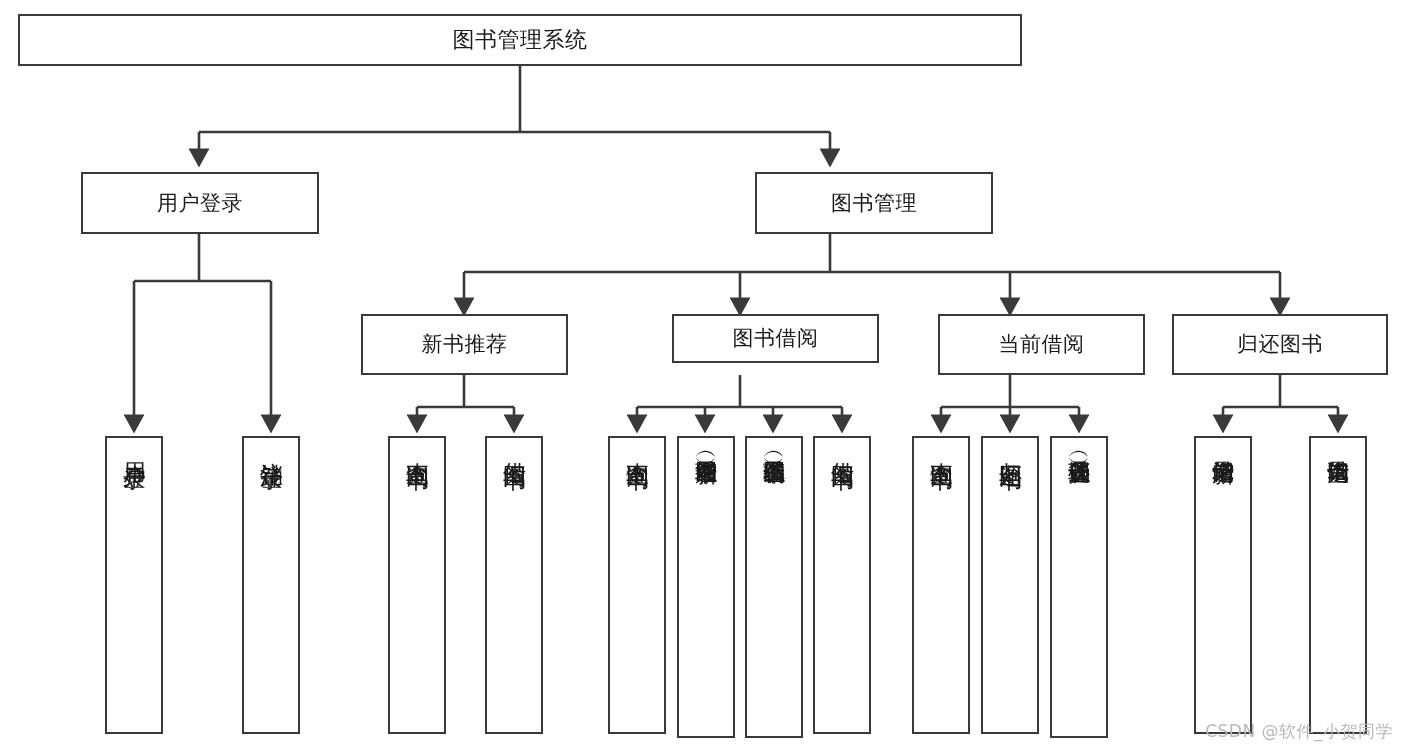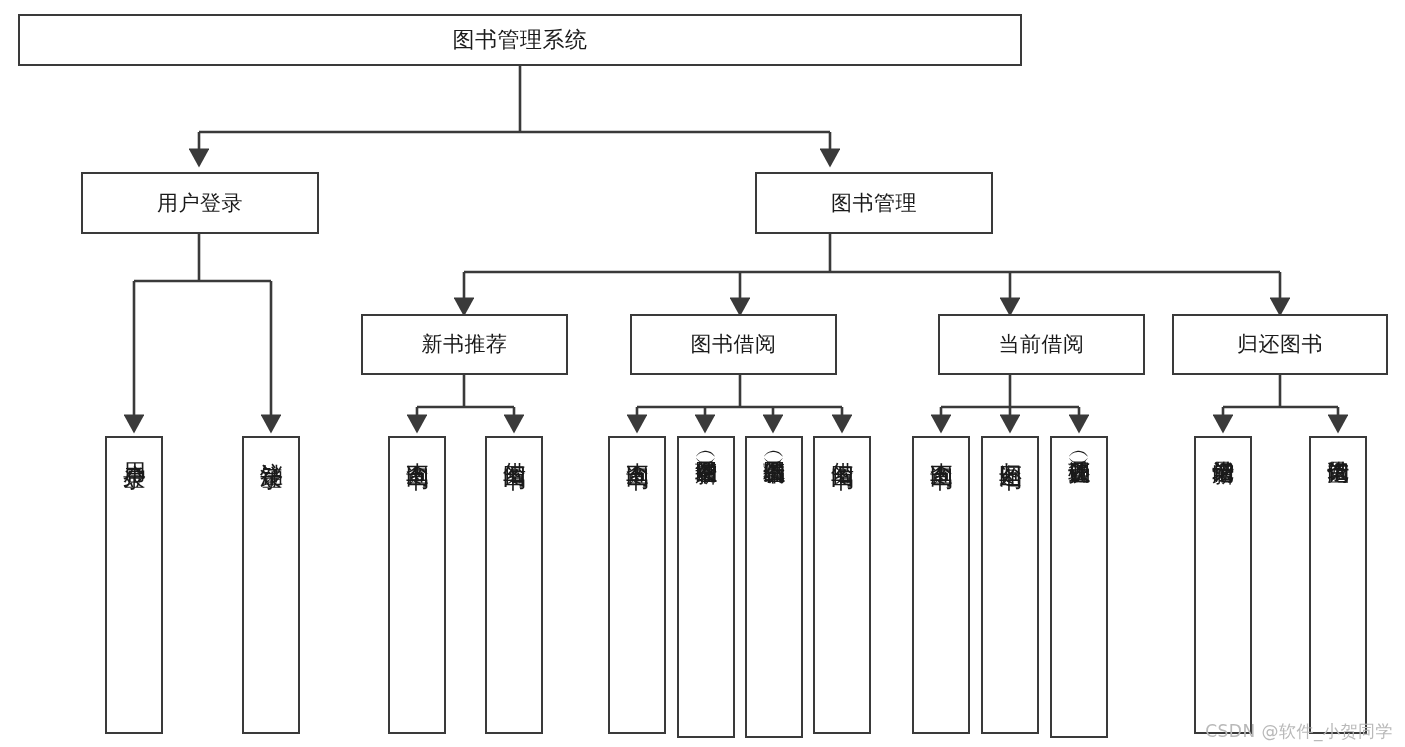--- a/index.html
+++ b/index.html
@@ -141,21 +141,21 @@
   </div>
 
   <div class="node horiz" style="left:711px; top:172px; width:238px; height:62px;margin-left:44px;">
     <span class="lbl">图书管理</span>
   </div>
 
   <div class="node horiz" style="left:361px; top:314px; width:207px; height:61px;">
     <span class="lbl">新书推荐</span>
   </div>
 
-  <div class="node horiz" style="left:630px; top:314px; width:207px; height:61px;">
+  <div class="node horiz" style="left:672px; top:314px; width:207px; height:49px;">
     <span class="lbl">图书借阅</span>
   </div>
 
   <div class="node horiz" style="left:938px; top:314px; width:207px; height:61px;">
     <span class="lbl">当前借阅</span>
   </div>
 
   <div class="node horiz" style="left:1172px; top:314px; width:216px; height:61px;">
     <span class="lbl">归还图书</span>
   </div>

